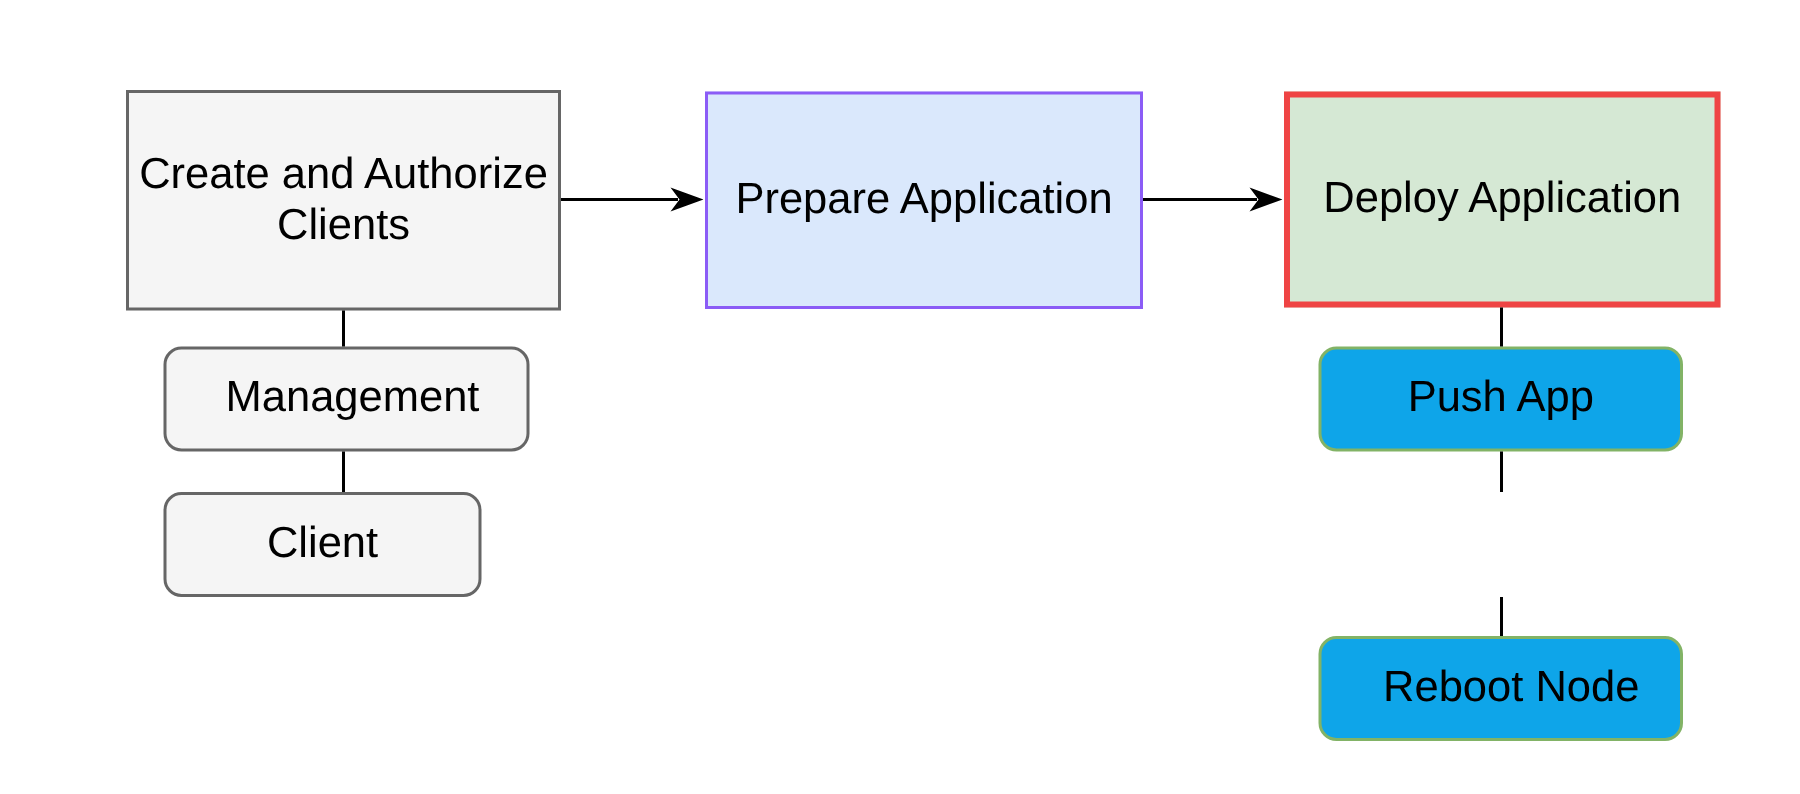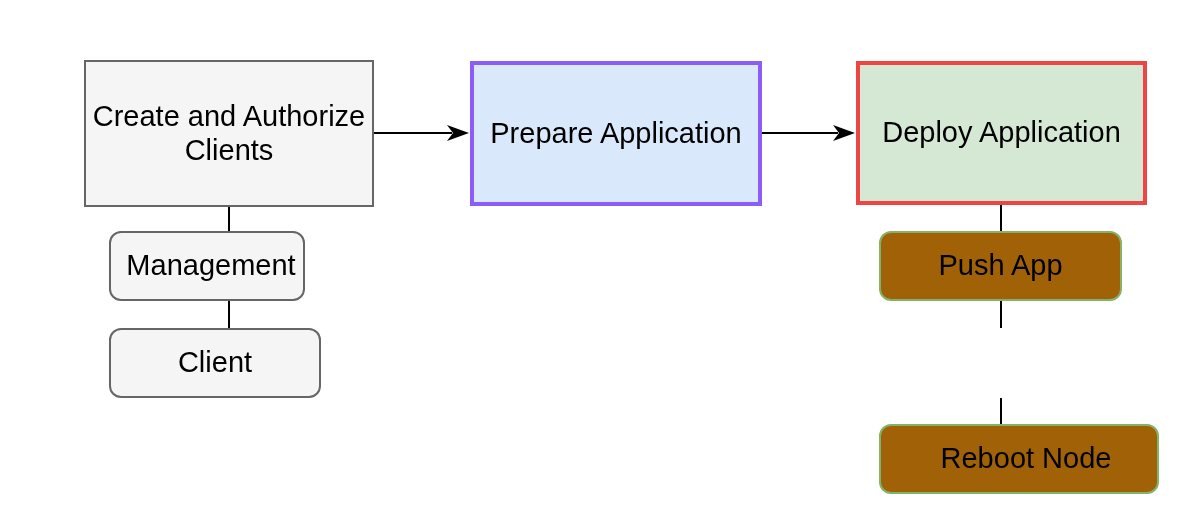--- a/index.html
+++ b/index.html
@@ -32,40 +32,40 @@
     background: #f5f5f5;
     border: 2px solid #666666;
   }
   .rounded-gray {
     background: #f5f5f5;
     border: 2px solid #666666;
     border-radius: 12px;
   }
   .rect-blue {
     background: #dae8fc;
-    border: 4px solid #8b5cf6;
+    border: 2px solid #8b5cf6;
   }
   .rect-green {
     background: #d5e8d4;
     border: 4px solid #ef4444;
   }
   .rounded-green {
-    background: #a16207;
+    background: #0ea5e9;
     border: 2px solid #82b366;
     border-radius: 12px;
   }
   
   #node-create   { left: 58px;  top: 60px;  width: 290px; height: 147px; }
   #node-prepare  { left: 444px; top: 61px;  width: 292px; height: 145px; }
   #node-deploy   { left: 830px; top: 61px;  width: 291px; height: 144px; }
-  #node-management { left: 83px;  top: 231px; width: 196px; height: 70px; padding-left: 12px; }
+  #node-management { left: 83px;  top: 231px; width: 244px; height: 70px; padding-left: 12px; }
   #node-client     { left: 83px;  top: 328px; width: 212px; height: 70px; }
   #node-push       { left: 853px; top: 231px; width: 243px; height: 70px; }
   #node-activate   { left: 853px; top: 328px; width: 243px; height: 70px; }
-  #node-reboot     { left: 853px; top: 424px; width: 280px; height: 70px; padding-left: 18px; }
+  #node-reboot     { left: 853px; top: 424px; width: 243px; height: 70px; padding-left: 18px; }
 
   
   .vline {
     position: absolute;
     width: 2px;
     background: #000000;
   }
   #vline-create-management { left: 202px; top: 207px; height: 24px; }
   #vline-management-client { left: 202px; top: 301px; height: 27px; }
   #vline-deploy-push       { left: 974px; top: 205px; height: 26px; }

